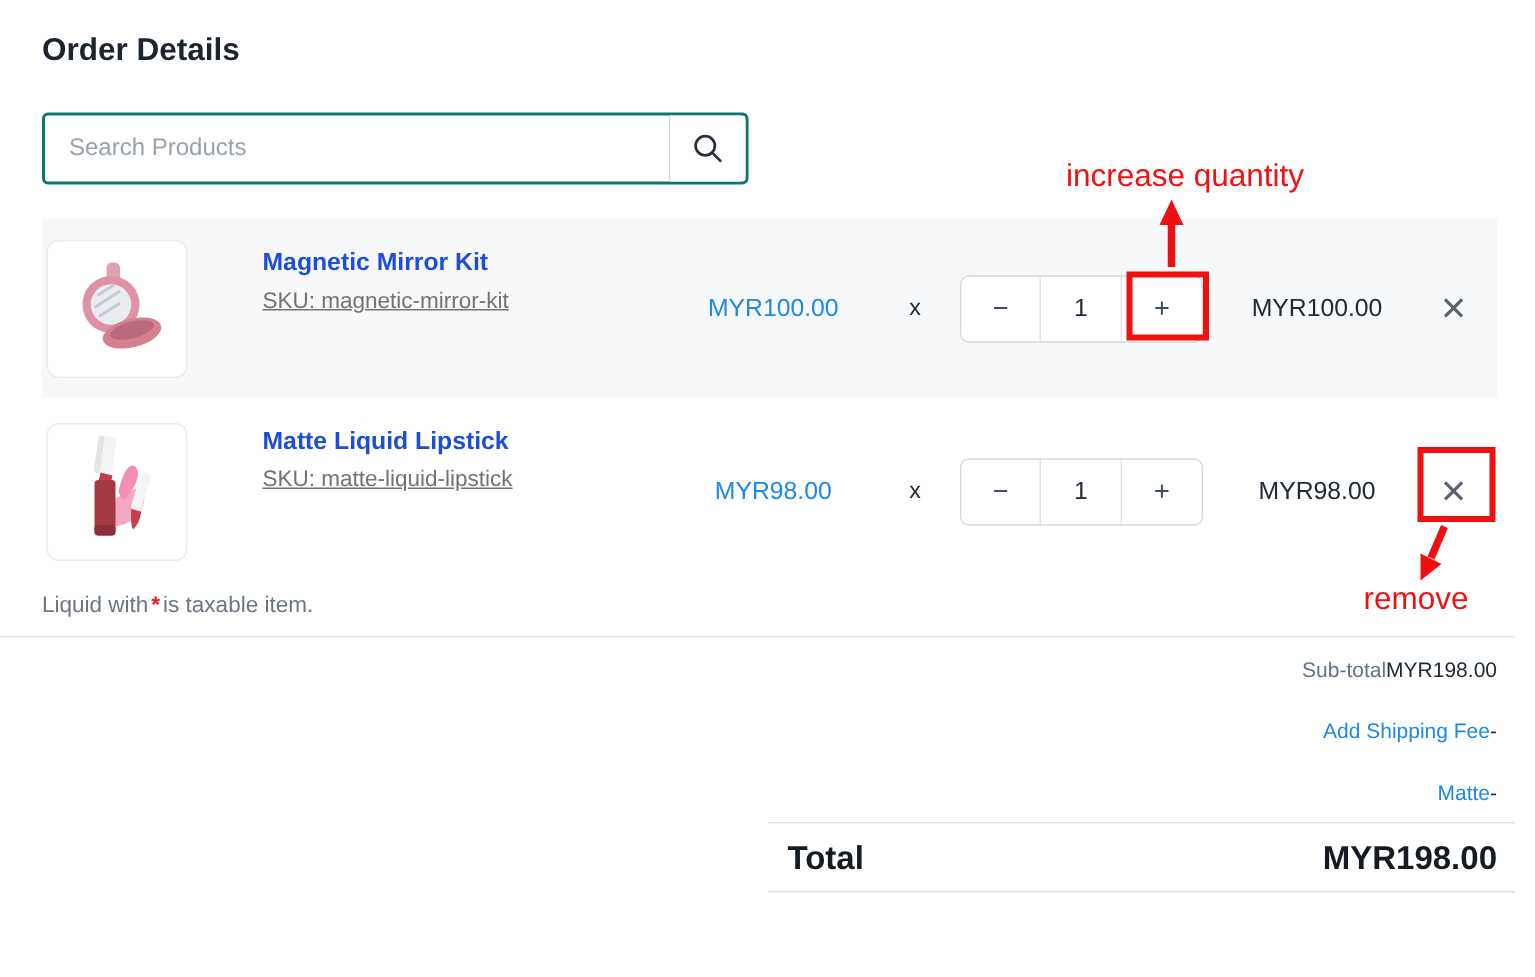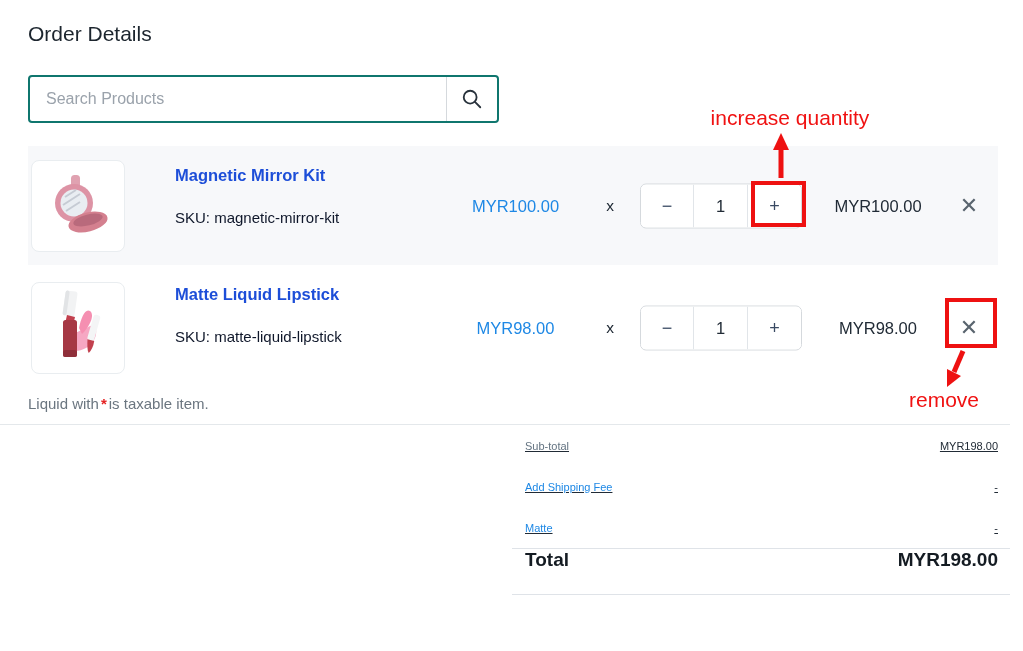--- a/index.html
+++ b/index.html
@@ -1,39 +1,39 @@
 <!DOCTYPE html>
 <html><head>
 <meta charset="utf-8">
 <style>
   html,body{margin:0;padding:0;background:#fff;}
   .page{position:relative;width:1023px;height:651px;background:#ffffff;
         font-family:"Liberation Sans",sans-serif;overflow:hidden;color:#212b36;}
 
-  .page-title{position:absolute;left:28px;top:22px;font-size:21px;font-weight:400;color:#1c252e;}
+  .page-title{position:absolute;left:28px;top:22px;font-size:21px;font-weight:700;color:#1c252e;}
 
   
   .search-wrap{position:absolute;left:28px;top:75px;width:471px;height:48px;display:flex;
                border:2px solid #0f766e;border-radius:4px;background:#fff;box-sizing:border-box;}
   .search-input{flex:1;border:none;outline:none;padding:0 16px;font-size:16px;color:#212b36;
                 font-family:"Liberation Sans",sans-serif;background:transparent;border-radius:4px 0 0 4px;}
   .search-input::placeholder{color:#9aa2ab;}
   .search-btn{width:51px;border:none;border-left:1px solid #d5d9dd;background:#fff;display:flex;
               align-items:center;justify-content:center;cursor:pointer;border-radius:0 4px 4px 0;}
 
   
   .product-row{position:absolute;left:28px;width:970px;}
   .row-0{top:146px;height:119px;background:#f7f8fa;}
   .row-1{top:265px;height:125px;background:#ffffff;}
   .product-card{position:absolute;left:3px;top:50%;transform:translateY(-50%);width:92px;height:90px;
                 background:#fff;border:1px solid #e9edf0;border-radius:8px;display:flex;
                 align-items:center;justify-content:center;overflow:hidden;}
   .product-info{position:absolute;left:147px;top:20px;}
   .product-name{font-size:16.5px;font-weight:700;color:#1d4ed8;}
-  .product-sku{font-size:15px;color:#0f172a;margin-top:24px;}
+  .product-sku{font-size:15px;color:#737373;margin-top:7px;text-decoration:underline;}
   .unit-price{position:absolute;left:415px;width:145px;text-align:center;top:50%;
               transform:translateY(-50%);color:#1e88e5;font-size:16.5px;cursor:pointer;}
   .mult-x{position:absolute;left:562px;width:40px;text-align:center;top:50%;
           transform:translateY(-50%);color:#212b36;font-size:15.5px;}
   .stepper{position:absolute;left:612px;top:50%;transform:translateY(-50%);display:flex;
            border:1px solid #d5d9dd;border-radius:6px;background:#fff;height:45px;width:162px;
            box-sizing:border-box;overflow:hidden;}
   .step-btn{width:54px;border:none;background:#fff;display:flex;align-items:center;justify-content:center;
             font-size:18px;color:#3a4a63;cursor:pointer;font-family:"Liberation Sans",sans-serif;box-sizing:border-box;}
   .step-minus{border-right:1px solid #e1e5e9;}
@@ -45,28 +45,28 @@
               border:none;background:none;display:flex;align-items:center;justify-content:center;
               color:#59646e;font-size:22px;cursor:pointer;font-family:"Liberation Sans",sans-serif;}
 
   
   .tax-note{position:absolute;left:28px;top:395px;font-size:15px;color:#6b7680;}
   .tax-star{color:#e52222;font-weight:700;margin:0 2px;}
 
   
   .divider-main{position:absolute;left:0;top:424px;width:1010px;border-top:1px solid #e4e8eb;}
   .summary{position:absolute;left:512px;top:425px;width:498px;}
-  .summary-row{display:flex;align-items:center;justify-content:space-between;height:41px;
-               padding:0 12px 0 13px;font-size:11px;text-decoration:underline;}
+  .summary-row{display:flex;align-items:center;justify-content:flex-end;height:41px;
+               padding:0 12px 0 13px;font-size:14px;}
   .summary-label{color:#637381;}
   .summary-link{color:#1e88e5;cursor:pointer;}
   .summary-value{color:#212b36;}
   .summary-divider{border-top:1px solid #dfe3e8;}
-  .total-row{display:flex;justify-content:space-between;height:45px;
-             padding:0 12px 0 13px;font-size:19px;font-weight:700;color:#141b22;}
+  .total-row{display:flex;align-items:center;justify-content:space-between;height:45px;
+             padding:0 12px 0 13px;font-size:22px;font-weight:700;color:#141b22;}
 
   
   .ann-text{position:absolute;color:#f01212;font-size:21px;text-align:center;}
   .ann-increase{left:700px;top:106px;width:180px;}
   .ann-remove{left:902px;top:388px;width:84px;}
   .ann-rect{position:absolute;border:4px solid #ee1111;box-sizing:border-box;background:transparent;}
   .ann-rect-plus{left:751px;top:181px;width:55px;height:46px;}
   .ann-rect-remove{left:945px;top:298px;width:52px;height:50px;}
   .arrows-overlay{position:absolute;left:0;top:0;pointer-events:none;}
 </style>

